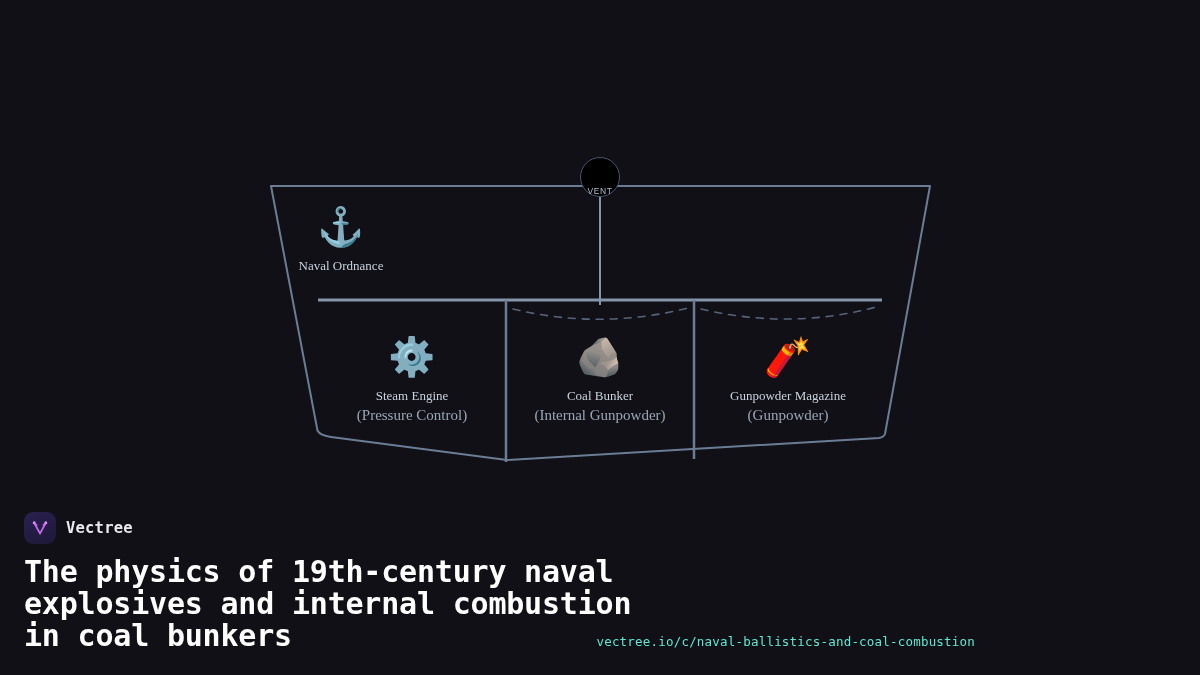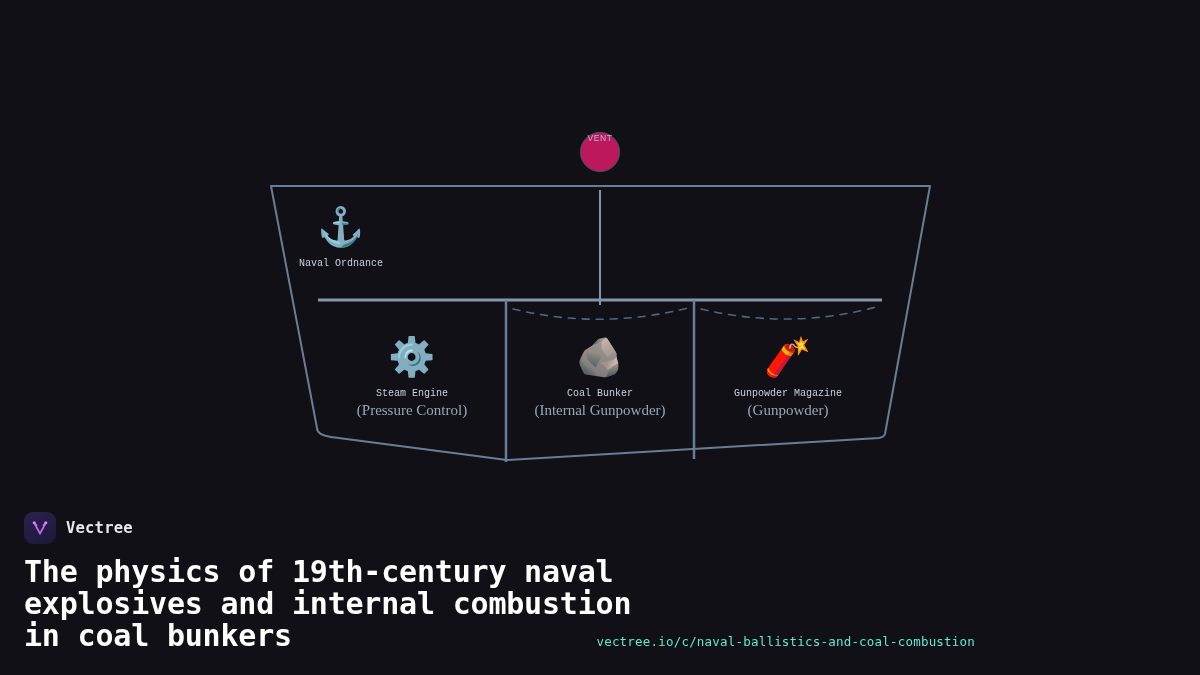--- a/index.html
+++ b/index.html
@@ -30,28 +30,28 @@
     left: 0;
     top: 0;
     width: 1200px;
     height: 500px;
   }
 
   
   #vent-badge {
     position: absolute;
     left: 580px;
-    top: 132px;
+    top: 157px;
     width: 40px;
     height: 40px;
     border-radius: 50%;
-    background: #be185d;
+    background: #000000;
     border: 1px solid #46566e;
     display: flex;
-    align-items: flex-start;
+    align-items: flex-end;
     justify-content: center;
   }
   #vent-badge .vent-text {
     font-family: "Liberation Sans", sans-serif;
     font-size: 8.5px;
     letter-spacing: 0.6px;
     color: #aebdd0;
   }
 
   
@@ -62,22 +62,22 @@
     align-items: center;
     text-align: center;
   }
   .node .node-icon {
     font-size: 38px;
     line-height: 46px;
     height: 48px;
     display: block;
   }
   .node .node-label {
-    font-family: Liberation Mono, monospace;
-    font-size: 10px;
+    font-family: Liberation Serif, serif;
+    font-size: 13px;
     color: #c9d2de;
     margin-top: 6px;
     white-space: nowrap;
   }
   .node .node-sublabel {
     font-family: "Liberation Serif", serif;
     font-size: 15px;
     color: #9aa6b6;
     margin-top: 3px;
     white-space: nowrap;

